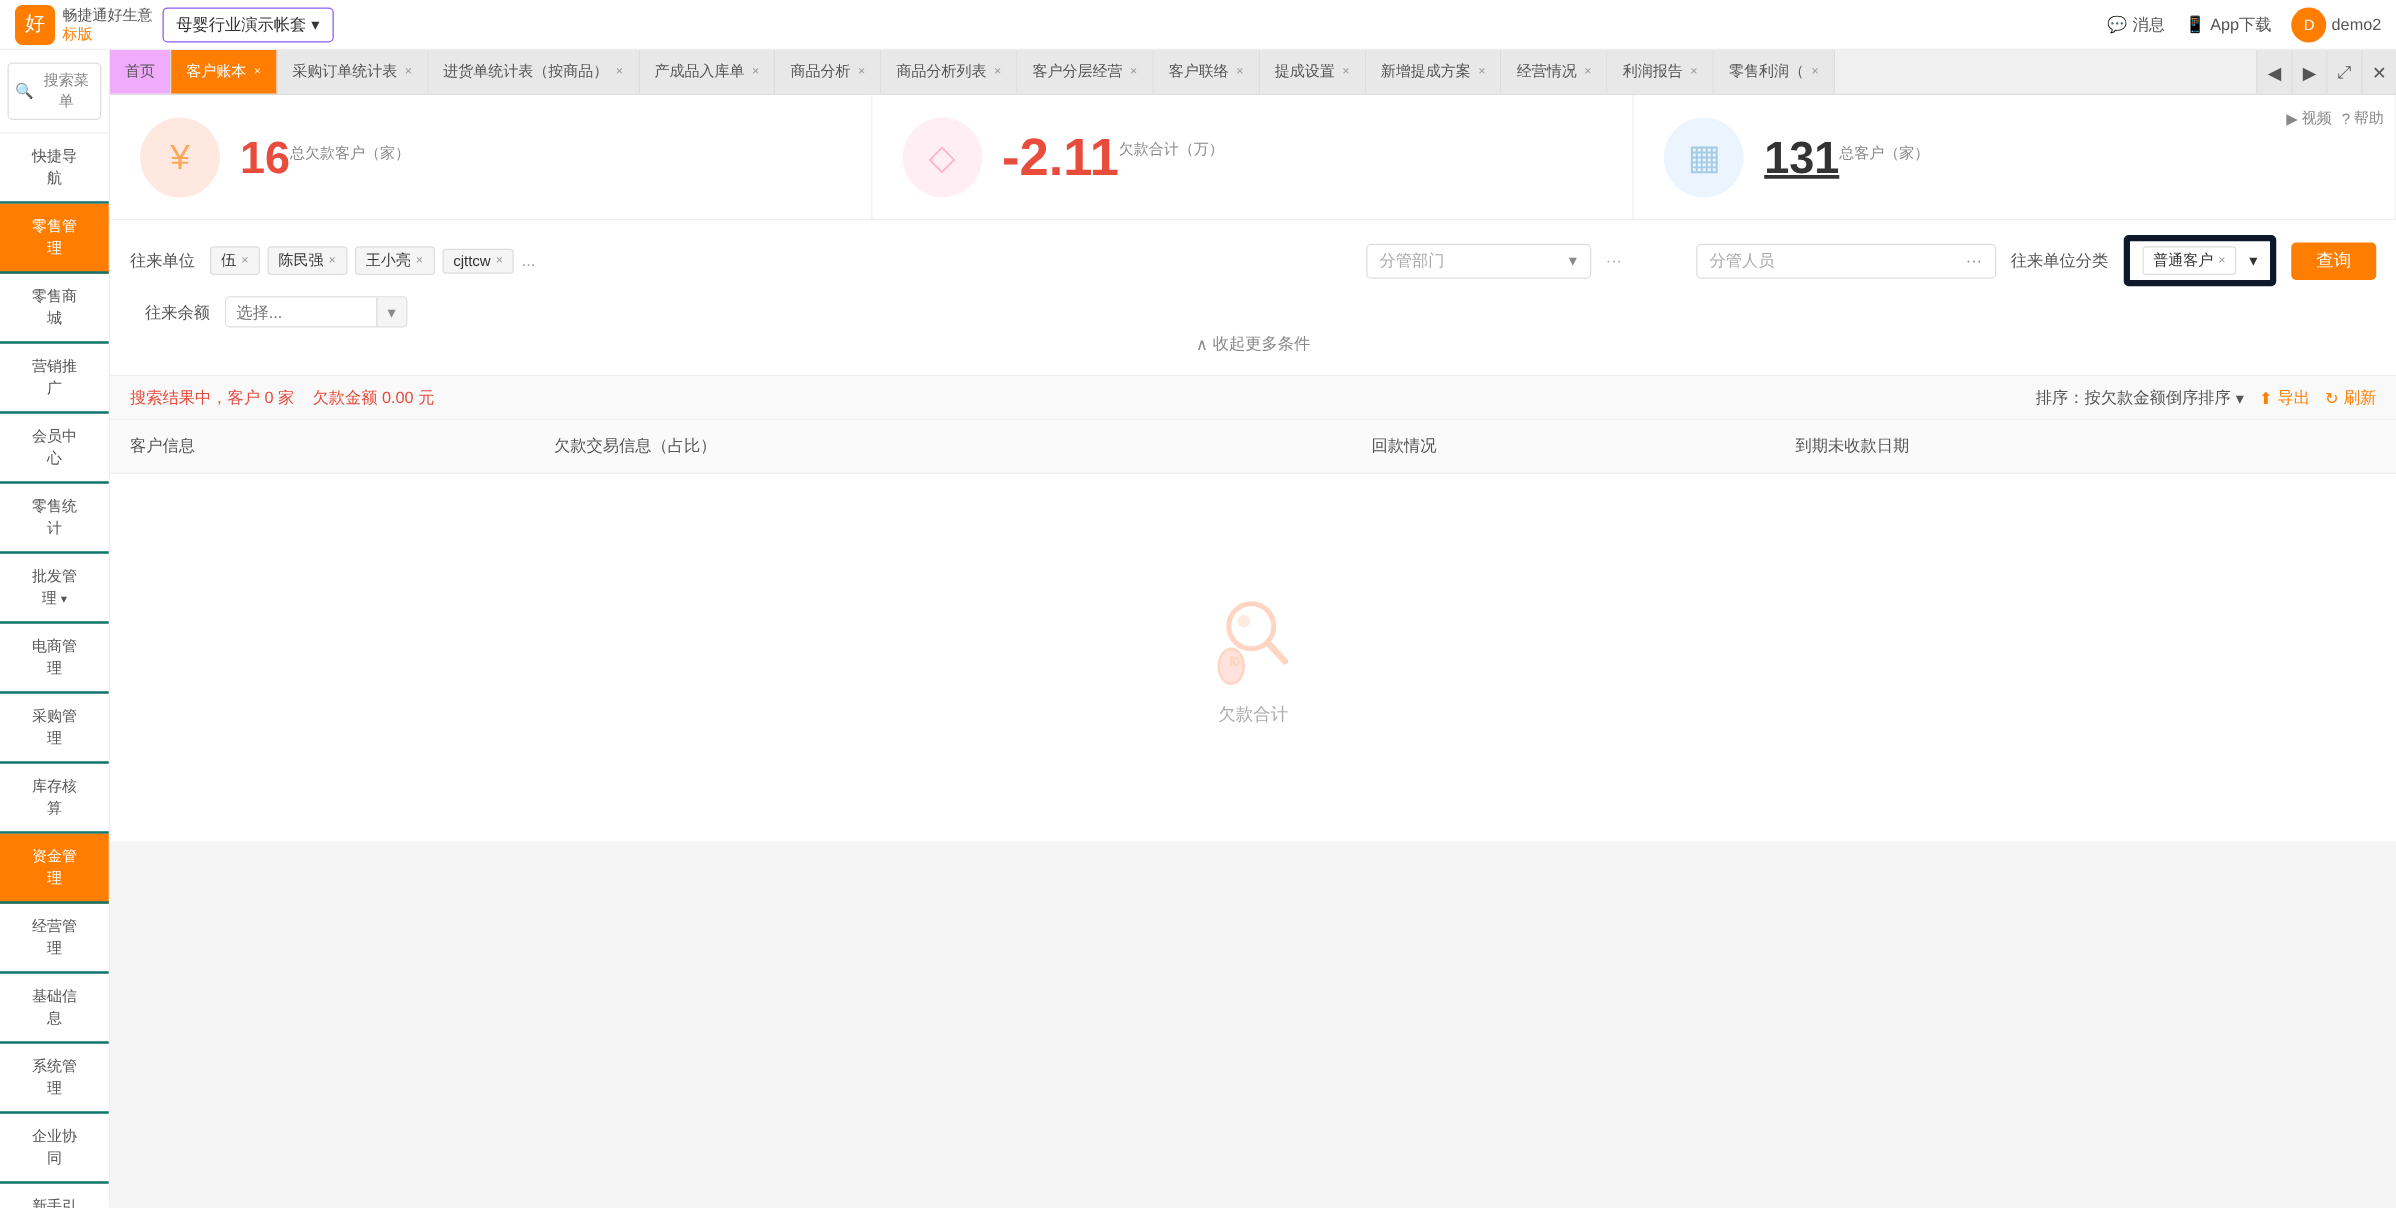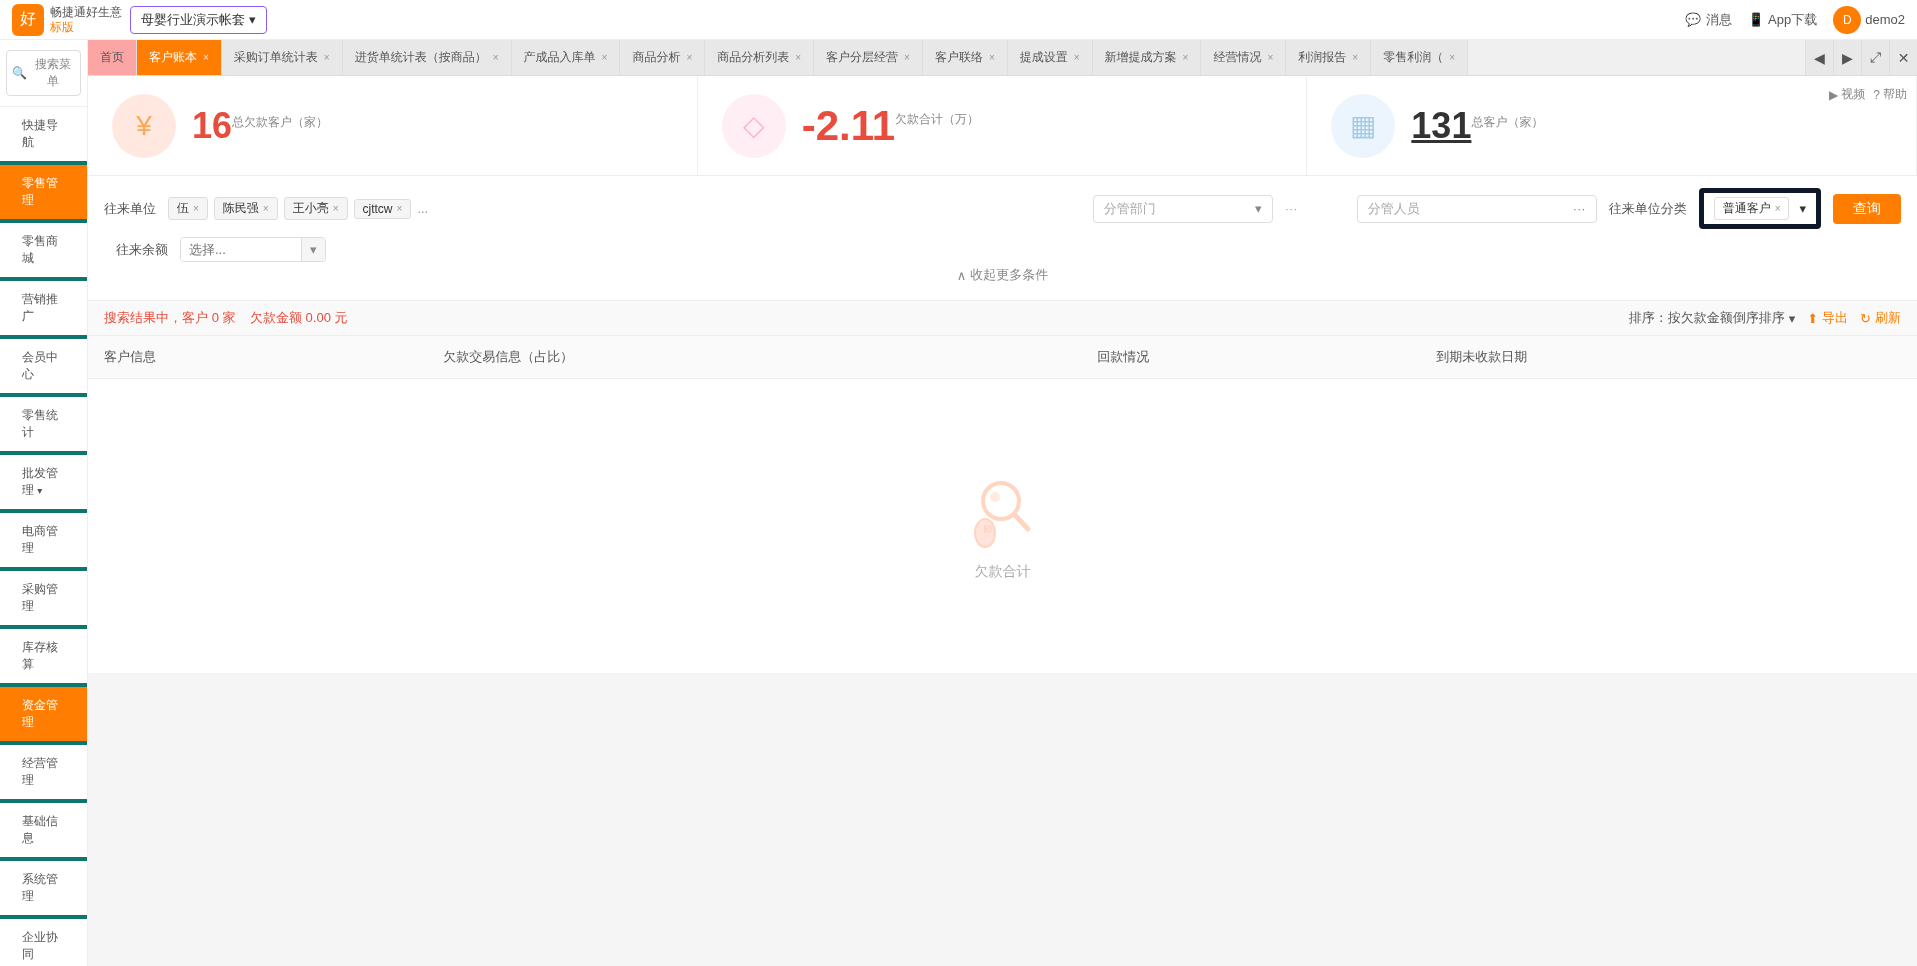--- a/index.html
+++ b/index.html
@@ -16,32 +16,32 @@
     .top-bar-right-item { display: flex; align-items: center; gap: 4px; cursor: pointer; }
     .avatar { width: 28px; height: 28px; border-radius: 50%; background: #ff7d00; display: flex; align-items: center; justify-content: center; color: white; font-size: 12px; }
 
     
     .main-layout { display: flex; flex: 1; overflow: hidden; }
 
     
     .sidebar { width: 88px; background: #fff; border-right: 1px solid #eee; display: flex; flex-direction: column; overflow-y: auto; flex-shrink: 0; }
     .sidebar-search { padding: 10px 6px; border-bottom: 1px solid #f0f0f0; }
     .sidebar-search-btn { width: 100%; background: none; border: 1px solid #ddd; border-radius: 4px; padding: 5px; font-size: 12px; color: #888; cursor: pointer; display: flex; align-items: center; justify-content: center; gap: 4px; }
-    .sidebar-nav-item { padding: 10px 22px; text-align: left; font-size: 12px; color: #555; cursor: pointer; border-bottom: 4px solid #0f766e; }
+    .sidebar-nav-item { padding: 10px 22px; text-align: center; font-size: 12px; color: #555; cursor: pointer; border-bottom: 2px solid #0f766e; }
     .sidebar-nav-item.active { background: #ff7d00; color: white; }
     .sidebar-sub-arrow { font-size: 10px; margin-top: 2px; }
 
     
     .content-area { flex: 1; display: flex; flex-direction: column; overflow: hidden; }
 
     
     .tabs-bar { background: #f0f0f0; display: flex; align-items: center; height: 36px; border-bottom: 1px solid #ddd; overflow: hidden; flex-shrink: 0; }
     .tab-item { display: flex; align-items: center; gap: 4px; padding: 0 12px; height: 100%; font-size: 12px; color: #555; cursor: pointer; border-right: 1px solid #ddd; white-space: nowrap; background: #e8e8e8; flex-shrink: 0; }
     .tab-item.active { background: #ff7d00; color: white; }
-    .tab-item.home { background: #fca5a5; }
+    .tab-item.home { background: #f0abfc; }
     .tab-close { font-size: 10px; color: #999; margin-left: 2px; }
     .tab-item.active .tab-close { color: rgba(255,255,255,0.8); }
     .tabs-right-btns { display: flex; margin-left: auto; flex-shrink: 0; }
     .tabs-right-btn { width: 28px; height: 36px; background: #e8e8e8; border: none; border-left: 1px solid #ddd; cursor: pointer; display: flex; align-items: center; justify-content: center; font-size: 14px; color: #555; }
 
     
     .page-content { flex: 1; overflow-y: auto; background: #f5f5f5; }
 
     
     .stats-row { display: flex; background: #fff; border-bottom: 1px solid #eee; height: 100px; position: relative; }

